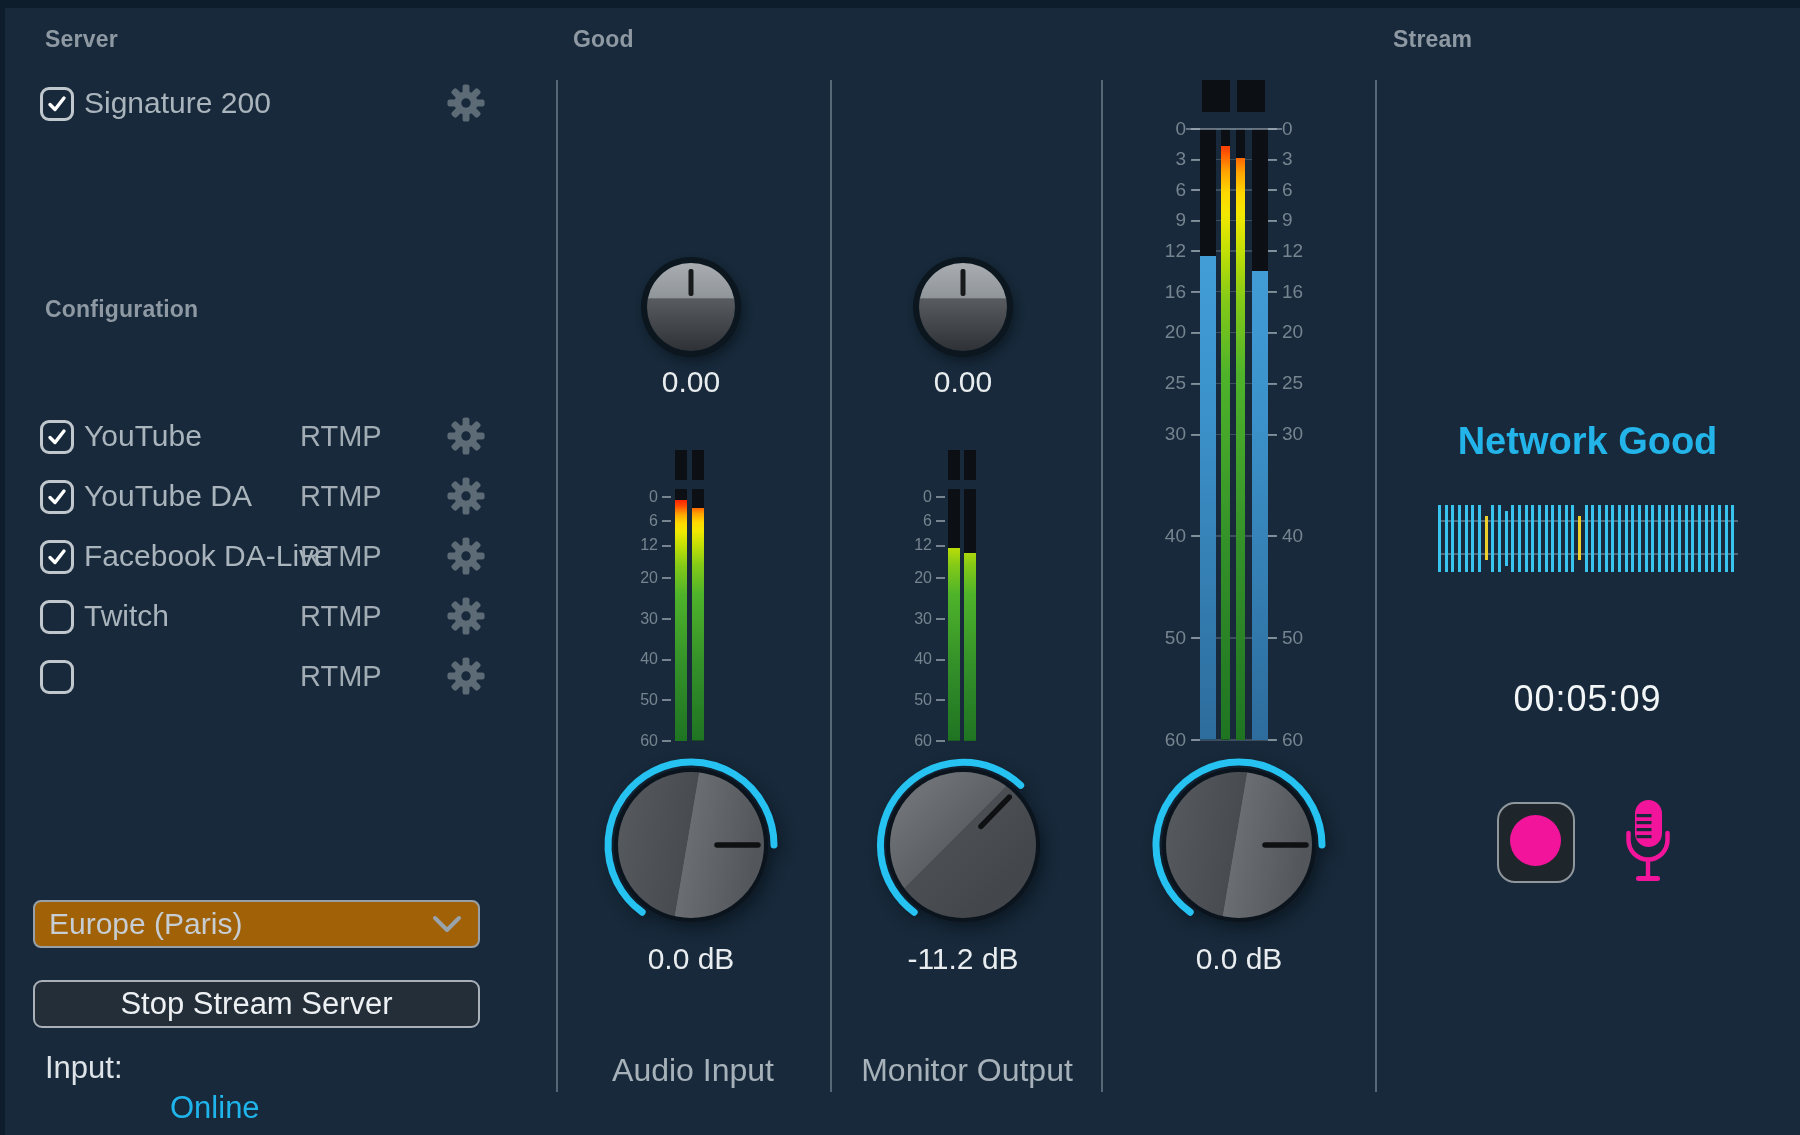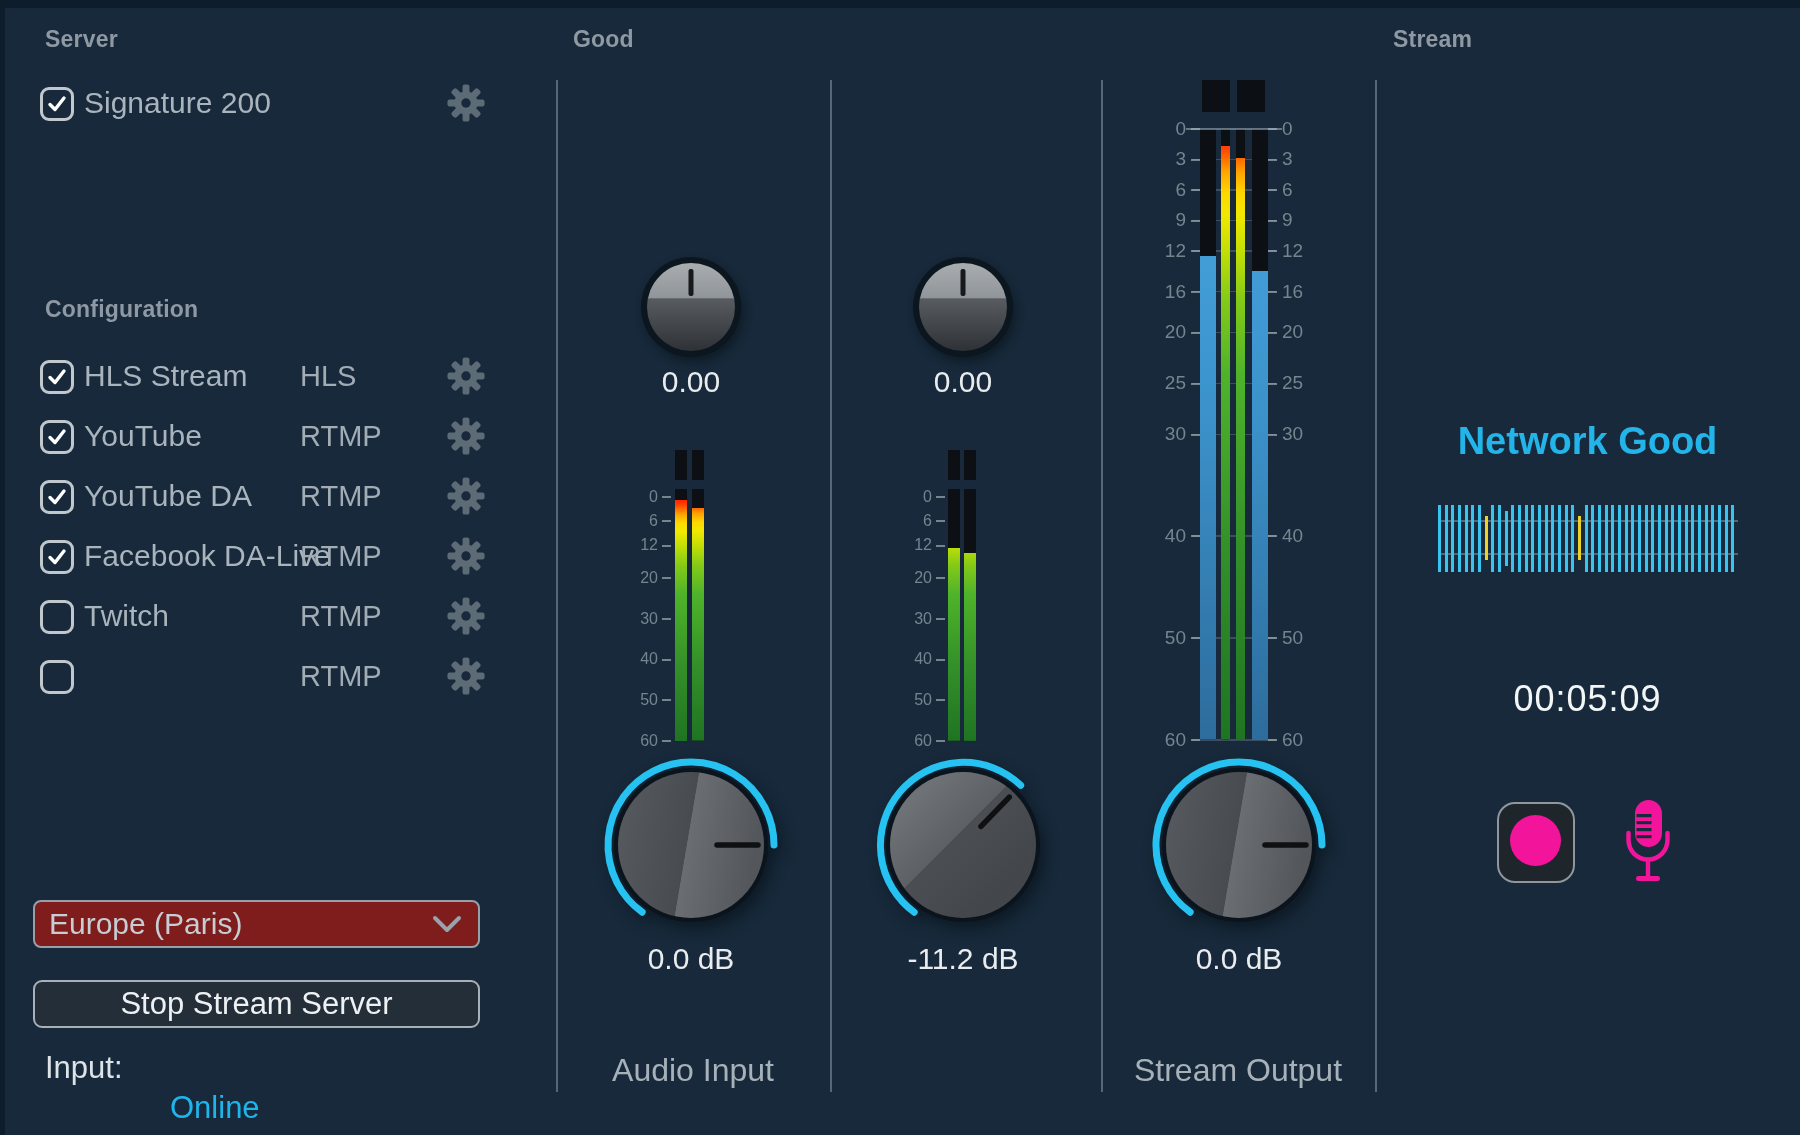--- a/index.html
+++ b/index.html
@@ -8,21 +8,21 @@
   .abs{position:absolute;}
   .edge{background:#0e1d2b;}
   .vline{position:absolute;top:80px;height:1012px;width:1.5px;background:rgba(150,165,178,0.5);}
   .hdr{position:absolute;font-size:23px;font-weight:bold;color:#8e99a3;letter-spacing:0.2px;}
   .row{position:absolute;left:0;width:556px;height:36px;}
   .cb{position:absolute;left:40px;top:1px;width:28px;height:28px;border:3px solid #c0c8ce;border-radius:9px;}
   .cb svg{position:absolute;left:0;top:0;}
   .row-label{position:absolute;left:84px;top:0;line-height:34px;font-size:30px;color:#aab4bc;}
   .row-proto{position:absolute;left:300px;top:0;line-height:34px;font-size:29px;color:#a2acb4;}
   .gear{position:absolute;left:447px;top:-2px;width:38px;height:38px;color:#5d6b77;cursor:pointer;}
-  .dropdown{position:absolute;left:33px;top:900px;width:447px;height:48px;background:#7f1d1d;
+  .dropdown{position:absolute;left:33px;top:900px;width:447px;height:48px;background:#a16207;
             border:2px solid #97a0a8;border-radius:8px;box-sizing:border-box;cursor:pointer;}
   .dropdown .val{position:absolute;left:14px;top:0;line-height:44px;font-size:30px;color:#c6cdd3;}
   .dropdown svg{position:absolute;right:16px;top:13px;}
   .btn{position:absolute;left:33px;top:980px;width:447px;height:48px;background:#232e39;
        border:2px solid #a9b0b7;border-radius:9px;box-sizing:border-box;text-align:center;
        line-height:44px;font-size:31px;color:#eef1f3;cursor:pointer;}
   .status-label{position:absolute;left:45px;top:1050px;font-size:31px;color:#dde3e7;}
   .status-value{position:absolute;left:170px;top:1050px;font-size:31px;color:#1fb5ec;margin-top:40px;}
   .readout{position:absolute;width:160px;text-align:center;font-size:30px;color:#e9edef;}
   .ch-label{position:absolute;top:1052px;width:274px;text-align:center;font-size:32px;color:#a7b1b9;}
@@ -97,32 +97,20 @@
       <svg viewBox="0 0 28 28" width="28" height="28">
         <path d="M7 14.5 L12 19.5 L21 8" stroke="#fff" stroke-width="3.4" fill="none" stroke-linecap="round" stroke-linejoin="round"></path>
       </svg>
     </div>
     <div class="row-label">Signature 200</div>
     <svg class="gear">
         <use href="#gear" width="38" height="38"></use>
       </svg>
   </div>
 
-  <div class="row" style="top:359px">
-    <div class="cb">
-      <svg viewBox="0 0 28 28" width="28" height="28">
-          <path d="M7 14.5 L12 19.5 L21 8" stroke="#fff" stroke-width="3.4" fill="none" stroke-linecap="round" stroke-linejoin="round"></path>
-        </svg>
-    </div>
-    <div class="row-label">HLS Stream</div>
-    <div class="row-proto">HLS</div>
-    <svg class="gear">
-        <use href="#gear" width="38" height="38"></use>
-      </svg>
-  </div>
   <div class="row" style="top:419px">
     <div class="cb">
       <svg viewBox="0 0 28 28" width="28" height="28">
           <path d="M7 14.5 L12 19.5 L21 8" stroke="#fff" stroke-width="3.4" fill="none" stroke-linecap="round" stroke-linejoin="round"></path>
         </svg>
     </div>
     <div class="row-label">YouTube</div>
     <div class="row-proto">RTMP</div>
     <svg class="gear">
         <use href="#gear" width="38" height="38"></use>
@@ -201,29 +189,29 @@
     <rect x="-2.5" y="-38" width="5" height="27" rx="2" fill="#17191b"></rect>
   </svg>
   <div class="readout" style="left:883px;top:365px">0.00</div>
   <svg class="abs knob bigknob" style="left:873px;top:755px" width="180" height="180" viewBox="-90 -90 180 180">
     <circle r="77" fill="#0b141d"></circle>
       <circle r="73" fill="url(#kgB)"></circle>
     <path d="M-48.8 67.2 A83 83 0 1 1 57.7 -59.7" stroke="#25c2f2" stroke-width="7" fill="none" stroke-linecap="round"></path>
     <line x1="18" y1="-18.6" x2="46.3" y2="-47.9" stroke="#0e1012" stroke-width="5.5" stroke-linecap="round"></line>
   </svg>
   <div class="readout" style="left:883px;top:942px">-11.2 dB</div>
+  <div class="ch-label" style="left:830px">Monitor Output</div>
 
   <svg class="abs knob bigknob" style="left:1149px;top:755px" width="180" height="180" viewBox="-90 -90 180 180">
     <circle r="77" fill="#0b141d"></circle>
       <circle r="73" fill="url(#kgA)"></circle>
     <path d="M-48.8 67.2 A83 83 0 1 1 83 0" stroke="#25c2f2" stroke-width="7" fill="none" stroke-linecap="round"></path>
     <line x1="26" y1="0" x2="67" y2="0" stroke="#0e1012" stroke-width="5.5" stroke-linecap="round"></line>
   </svg>
   <div class="readout" style="left:1159px;top:942px">0.0 dB</div>
-  <div class="ch-label" style="left:1101px">Stream Output</div>
 
   <div class="net-status">Network Good</div>
   <div class="abs" id="netgraph" style="left:1438px;top:505px;width:300px;height:67px"></div>
   <div class="timer">00:05:09</div>
   <div class="rec-btn">
     <div class="dot"></div>
   </div>
   <svg class="mic" width="46" height="86" viewBox="0 0 46 86">
     <rect x="10" y="1" width="27" height="47" rx="13.5" fill="#f2149b"></rect>
     <g fill="#17293a">

